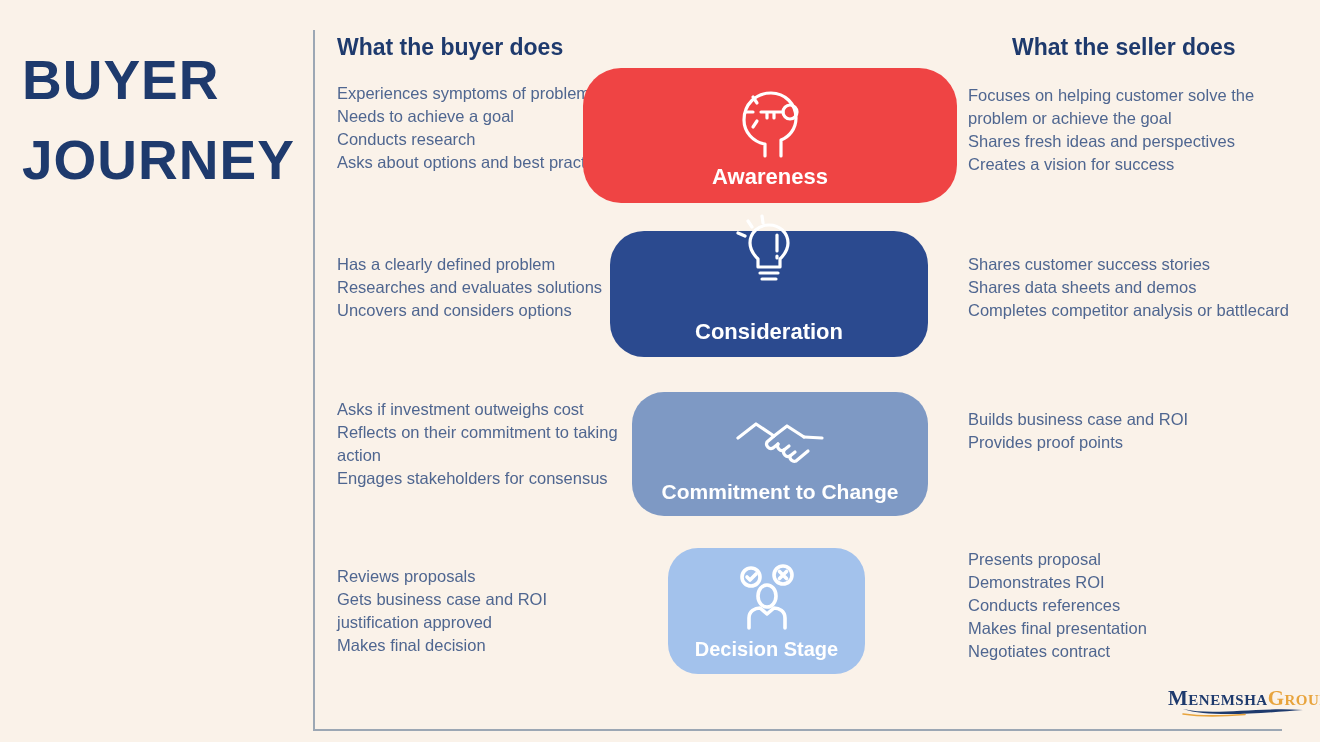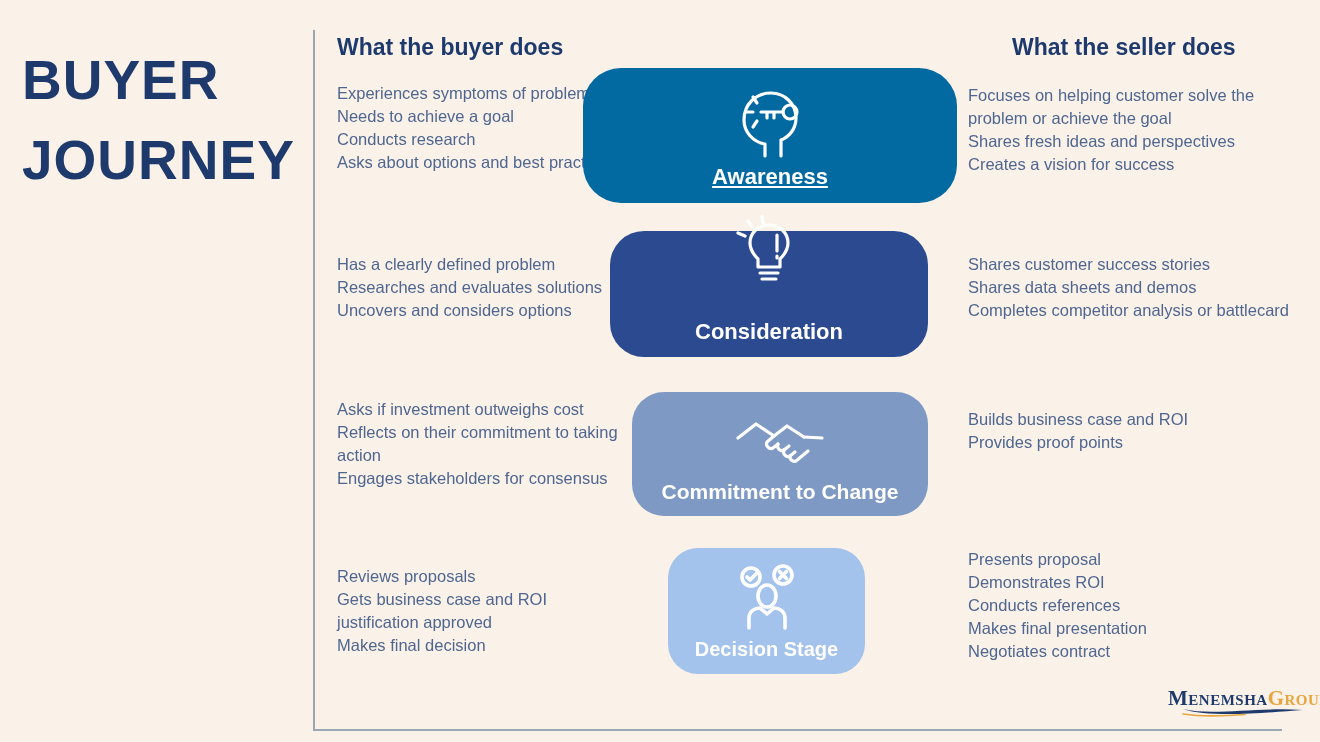--- a/index.html
+++ b/index.html
@@ -86,21 +86,21 @@
   <div class="col-header buyer">What the buyer does</div>
   <div class="col-header seller">What the seller does</div>
 
   <div class="action-block buyer" style="top:82px">
     <div>Experiences symptoms of problems</div>
     <div>Needs to achieve a goal</div>
     <div>Conducts research</div>
     <div>Asks about options and best practices</div>
   </div>
 
-  <div class="stage-card card-awareness" style="background-color: #0369a1; text-decoration: underline;">
+  <div class="stage-card card-awareness" style="background-color: #ef4444;">
     <div class="icon-wrap">
       <svg class="icon" width="86" height="78" viewBox="0 0 86 78">
         <path d="M38 74 V62 C26 60 17 50 17 38 C17 22 29 11 44 11 C58 11 69 22 69 36 C69 47 62 55 54 58 V74"></path>
         <circle cx="63" cy="30" r="7"></circle>
         <path d="M56 30 H34 M40 30 v6 M47 30 v6"></path>
         <path d="M30 21 l-4 -6 M26 30 h-7 M30 39 l-4 6"></path>
       </svg>
     </div>
     <div class="card-label">Awareness</div>
   </div>

